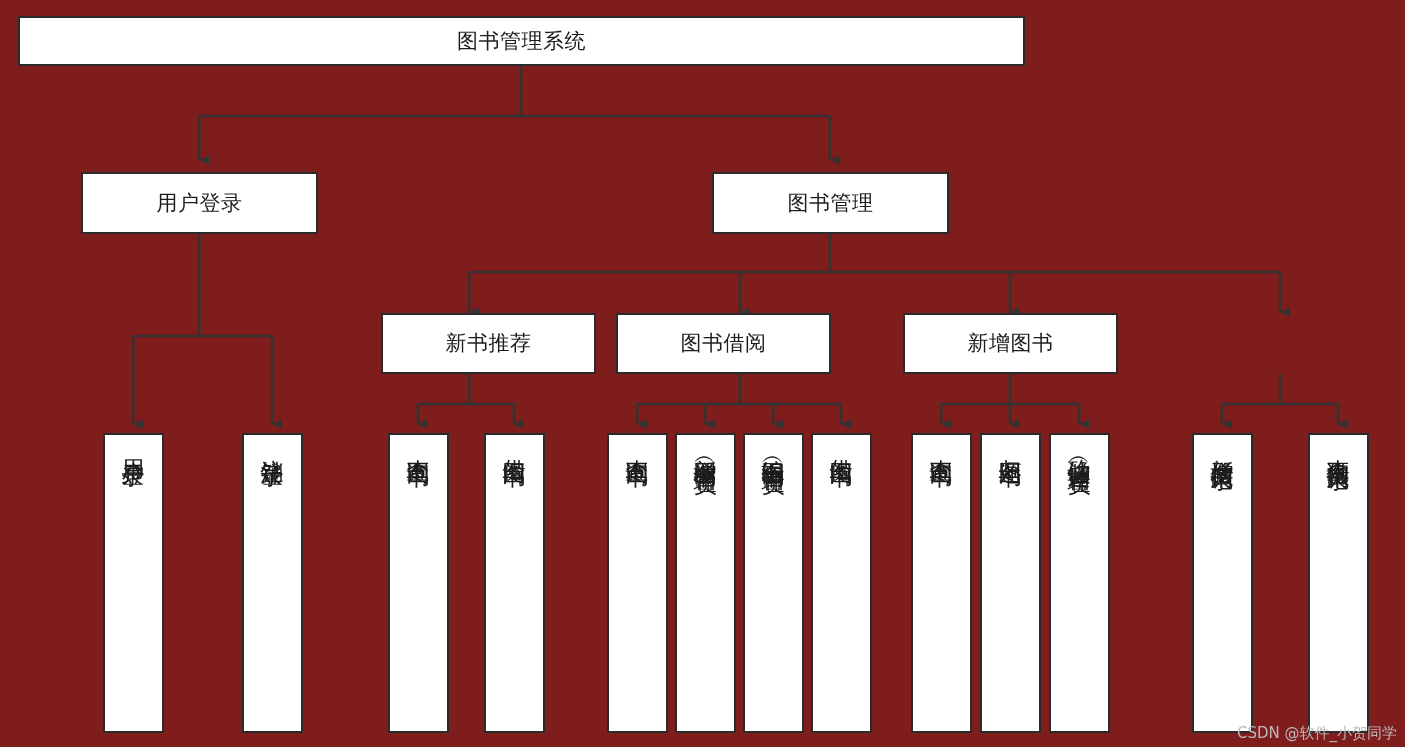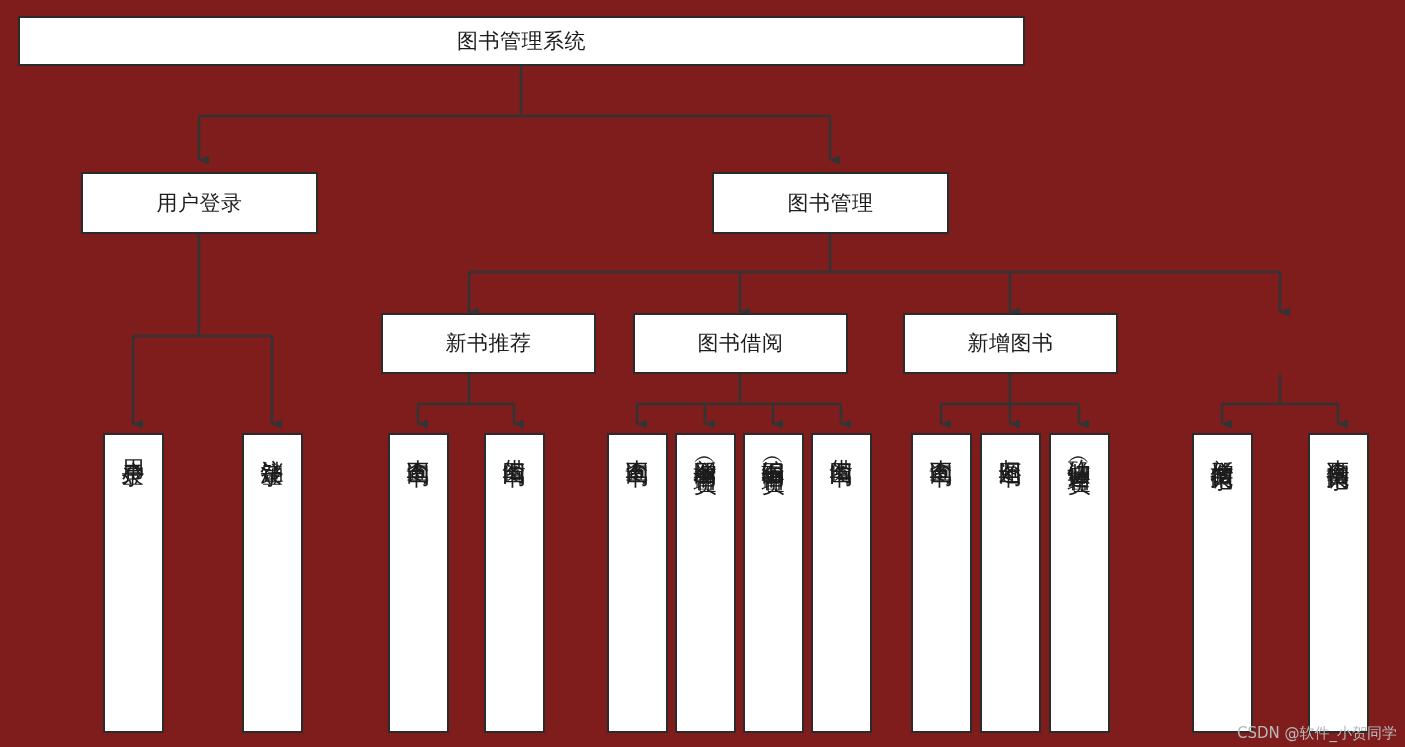--- a/index.html
+++ b/index.html
@@ -131,21 +131,21 @@
   <div class="node-box" style="left:81px; top:172px; width:237px; height:62px;">
     <span class="node-label-h">用户登录</span>
   </div>
   <div class="node-box" style="left:712px; top:172px; width:237px; height:62px;">
     <span class="node-label-h">图书管理</span>
   </div>
 
   <div class="node-box" style="left:344px; top:313px; width:215px; height:61px;margin-left:37px;">
     <span class="node-label-h">新书推荐</span>
   </div>
-  <div class="node-box" style="left:633px; top:313px; width:215px; height:61px;align-items:center;">
+  <div class="node-box" style="left:616px; top:313px; width:215px; height:61px;align-items:center;">
     <span class="node-label-h">图书借阅</span>
   </div>
   <div class="node-box" style="left:903px; top:313px; width:215px; height:61px;">
     <span class="node-label-h">新增图书</span>
   </div>
 
   <div class="node-box node-box-vertical" style="left:103px; top:433px; width:61px; height:300px;">
     <span class="node-label-v">用户登录</span>
   </div>
   <div class="node-box node-box-vertical" style="left:242px; top:433px; width:61px; height:300px;">

